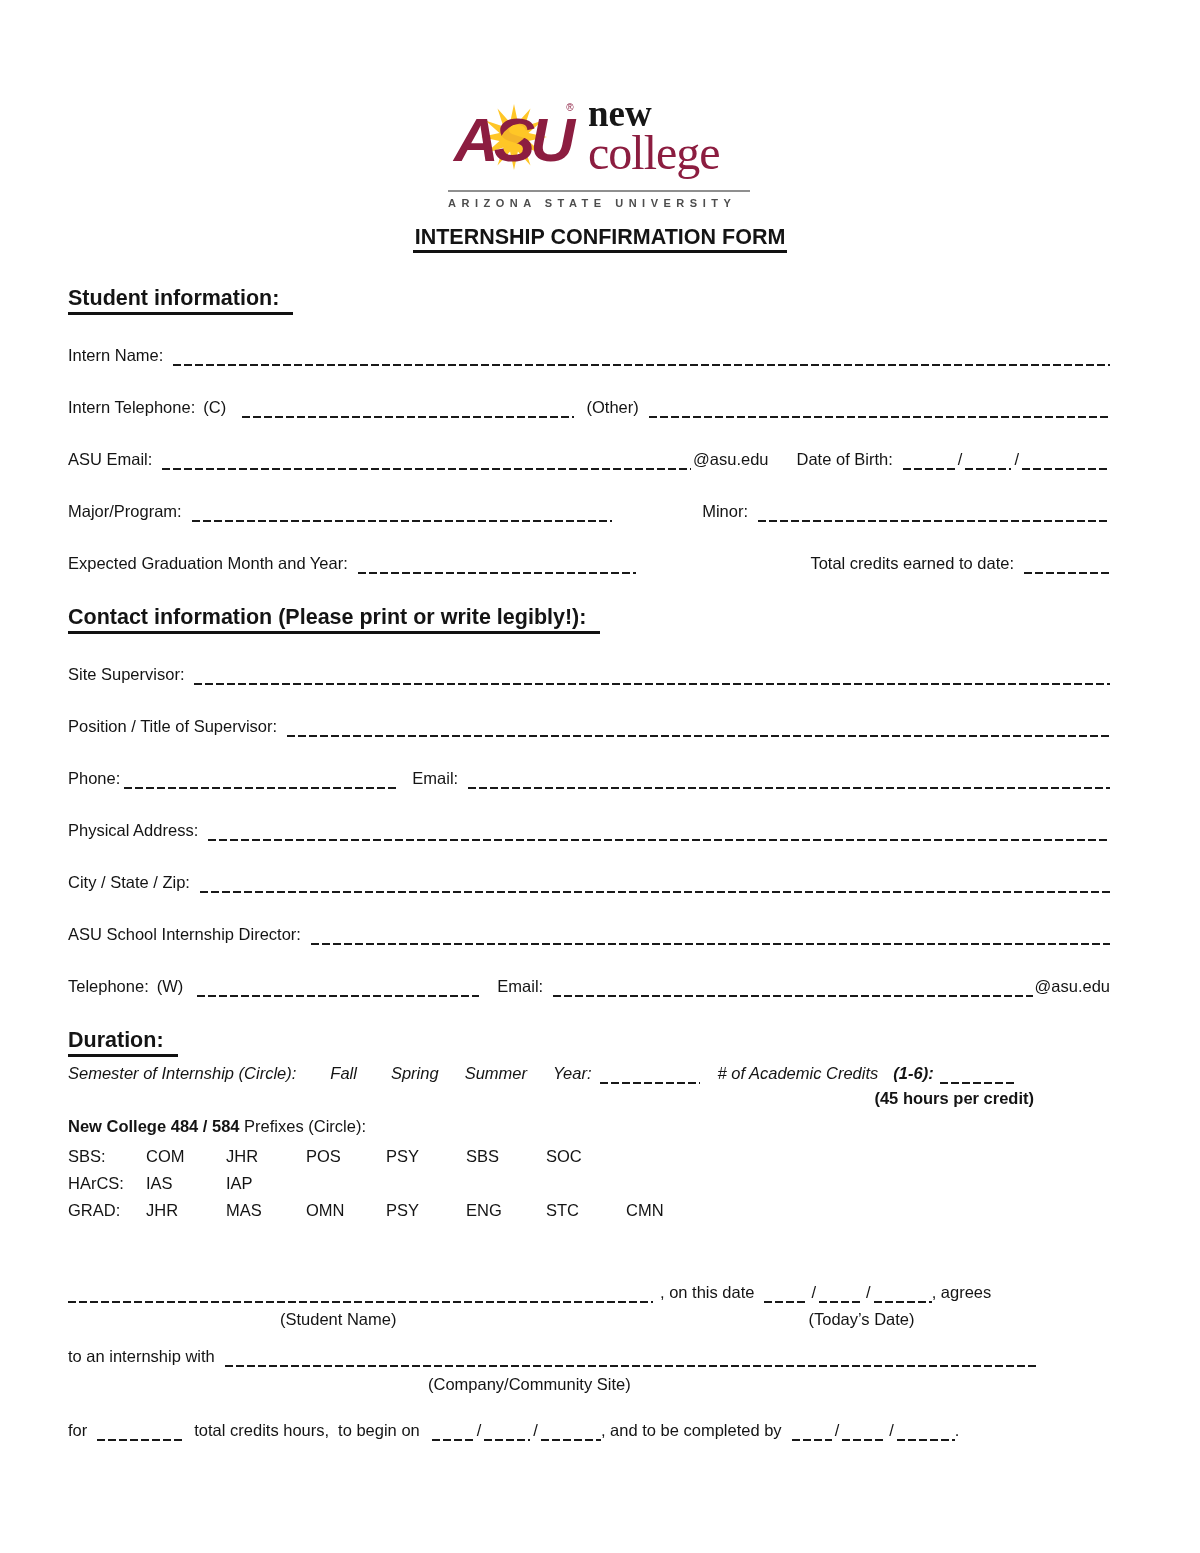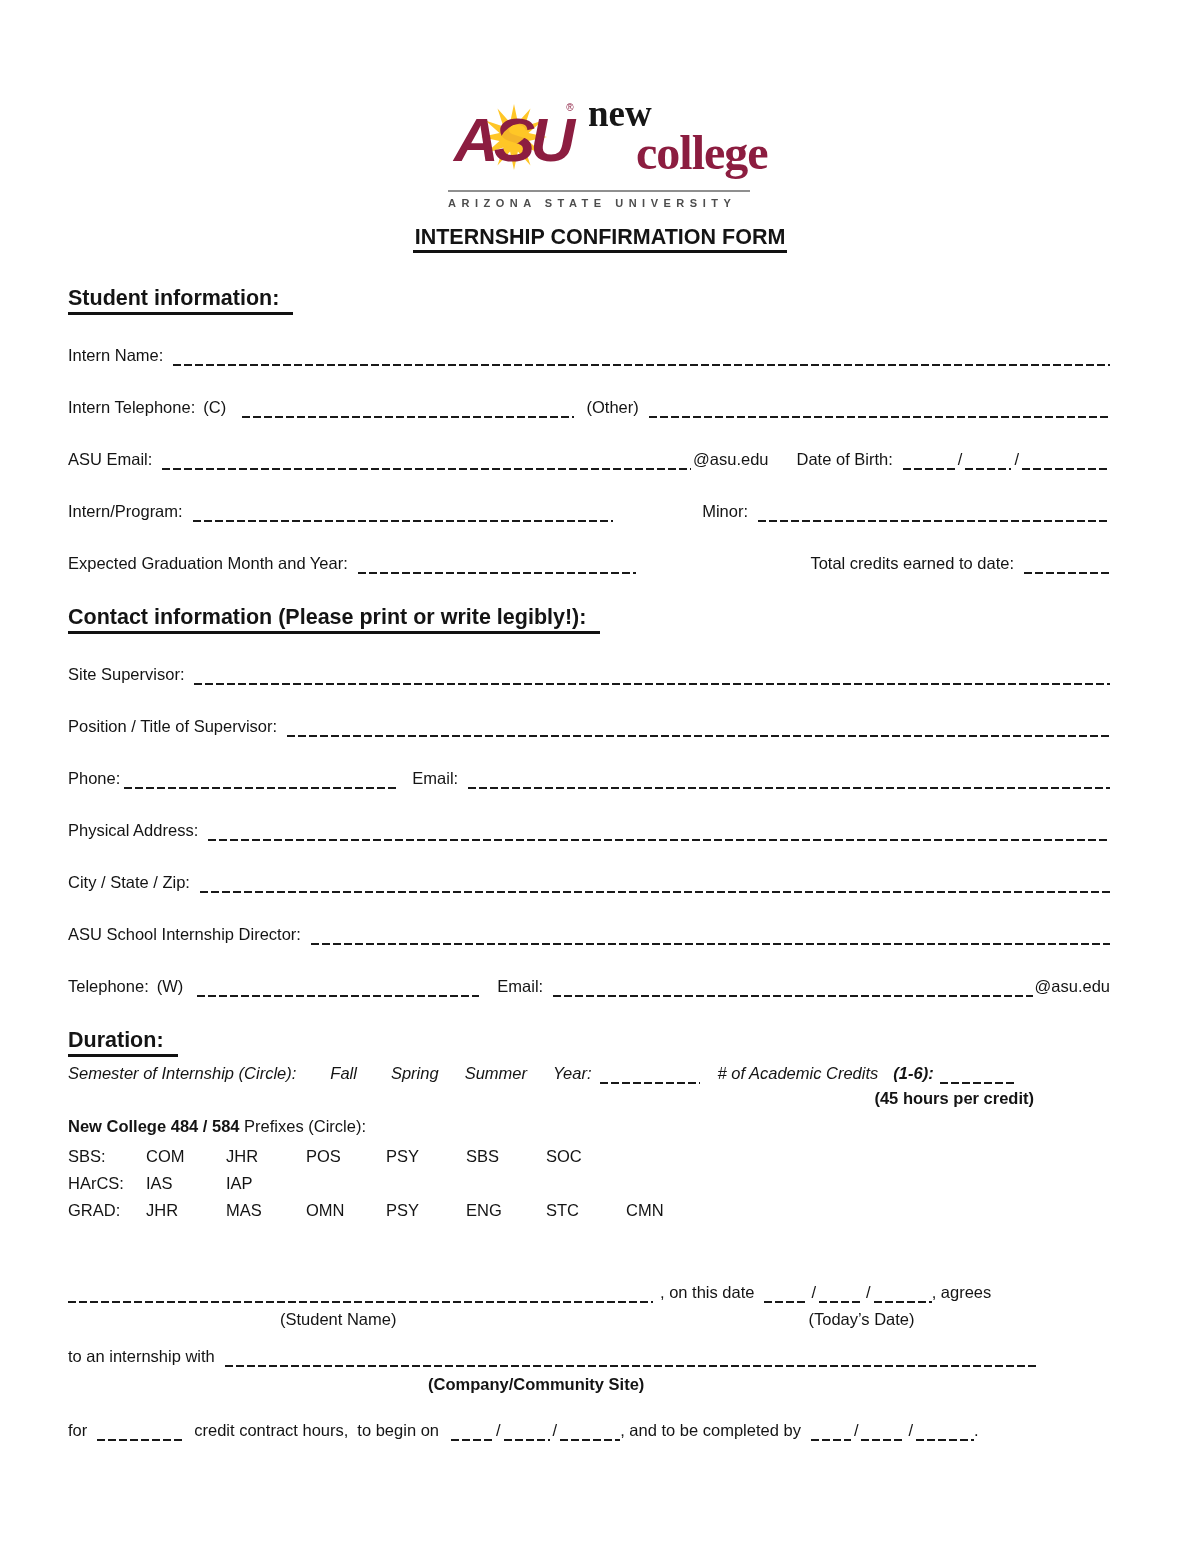--- a/index.html
+++ b/index.html
@@ -8,21 +8,21 @@
     padding:95px 90px 40px 68px; position:relative; overflow:hidden;
     font-family:"Liberation Sans", sans-serif; color:#141414; font-size:16.5px;
     background:#ffffff;
   }
   
   .logo { width:302px; margin:0 auto; position:relative; left:10px; }
   .logo-top { display:flex; align-items:flex-start; }
   .asu-svg { width:132px; height:92px; flex:0 0 auto; }
   .logo-words { margin-left:8px; margin-top:2px; }
   .word-new { font-family:"Liberation Serif", serif; font-weight:700; font-size:37px; line-height:0.9; color:#161616; }
-  .word-college { font-family:"Liberation Serif", serif; font-weight:700; font-size:48px; line-height:0.95; color:#8C1D40; letter-spacing:-1px;margin-left:48px; }
+  .word-college { font-family:"Liberation Serif", serif; font-weight:400; font-size:48px; line-height:0.95; color:#8C1D40; letter-spacing:-1px; }
   .logo-rule { border-top:2px solid #8f8f8f; margin-top:3px; }
   .logo-univ { font-size:11px; font-weight:700; letter-spacing:5.5px; color:#4d4d4d; margin-top:5px; white-space:nowrap; }
   
   .title-row { text-align:center; margin:16px 0 36px; position:relative; left:11px; }
   .title-row span { font-size:21.5px; font-weight:700; border-bottom:3px solid #111; padding:0 2px 1px; }
   .sec-head { margin:0 0 34px; }
   .sec-head span { font-size:21.5px; font-weight:700; border-bottom:3px solid #111; padding:0 14px 2px 0; }
   .sec-head.tight { margin-bottom:10px; }
   
   .frow { display:flex; align-items:flex-end; line-height:21px; margin-bottom:31px; white-space:nowrap; }
@@ -43,21 +43,21 @@
   .nc-line { line-height:22px; margin-bottom:6px; }
   .prefix-row { display:flex; line-height:27px; white-space:nowrap; }
   .p-lbl { width:78px; font-weight:400; flex:0 0 auto; }
   .p-item { width:80px; flex:0 0 auto; }
   
   .agree-a { margin-top:58px; margin-bottom:6px; }
   .cap-row { display:flex; line-height:21px; margin-bottom:16px; white-space:nowrap; }
   .cap-student { margin-left:212px; }
   .cap-date { margin-left:412px; }
   .agree-c { margin-bottom:7px; margin-right:74px;text-align:center; }
-  .cap-company { margin-left:360px;font-weight:bold; }
+  .cap-company { margin-left:360px; }
   .cap-row.last { margin-bottom:25px; }
 </style>
 </head>
 <body>
 
 <div class="page">
 
   <div class="logo">
     <div class="logo-top">
       <svg class="asu-svg" viewBox="0 0 132 92">
@@ -100,21 +100,21 @@
     <span class="lbl" style="margin-left:2px;">@asu.edu</span>
     <span class="lbl" style="margin-left:28px;">Date of Birth:</span>
     <div class="blank" style="width:52px;"></div>
     <span class="sl">/</span>
     <div class="blank" style="width:46px; margin-left:0;"></div>
     <span class="sl">/</span>
     <div class="blank" style="width:88px; margin-left:0;"></div>
   </div>
 
   <div class="frow">
-    <span class="lbl">Intern/Program:</span>
+    <span class="lbl">Major/Program:</span>
     <div class="blank" style="width:420px;"></div>
     <span class="lbl mla">Minor:</span>
     <div class="blank" style="width:352px;"></div>
   </div>
 
   <div class="frow">
     <span class="lbl">Expected Graduation Month and Year:</span>
     <div class="blank" style="width:278px;"></div>
     <span class="lbl mla">Total credits earned to date:</span>
     <div class="blank" style="width:86px;"></div>
@@ -234,21 +234,21 @@
     <div class="blank fill"></div>
   </div>
 
   <div class="cap-row last">
     <span class="cap-company">(Company/Community Site)</span>
   </div>
 
   <div class="frow">
     <span class="lbl">for</span>
     <div class="blank" style="width:88px;"></div>
-    <span class="lbl" style="margin-left:9px;">credit contract hours,</span>
+    <span class="lbl" style="margin-left:9px;">total credits hours,</span>
     <span class="lbl" style="margin-left:9px;">to begin on</span>
     <div class="blank" style="width:42px; margin-left:12px;"></div>
     <span class="sl">/</span>
     <div class="blank" style="width:46px; margin-left:0;"></div>
     <span class="sl">/</span>
     <div class="blank" style="width:60px; margin-left:0;"></div>
     <span class="lbl">, and to be completed by</span>
     <div class="blank" style="width:40px;"></div>
     <span class="sl">/</span>
     <div class="blank" style="width:44px; margin-left:0;"></div>

